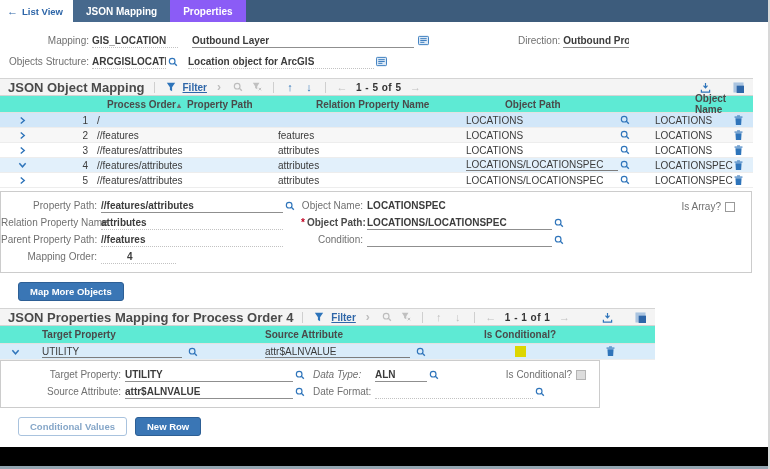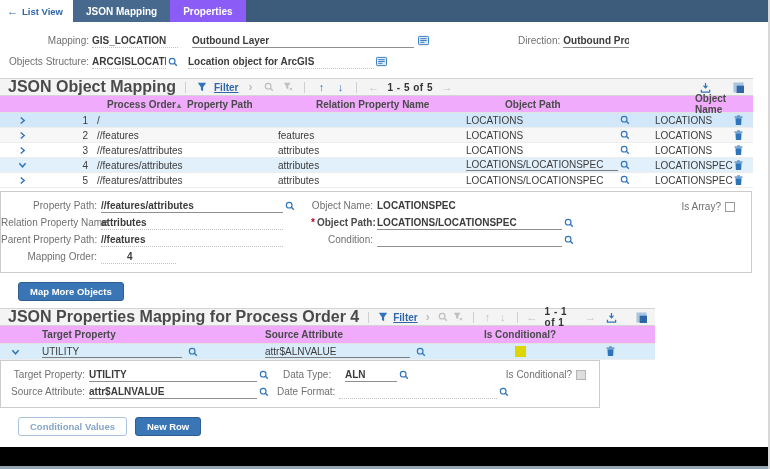--- a/index.html
+++ b/index.html
@@ -22,34 +22,34 @@
   .frow { display:flex; align-items:center; height:21px; }
   .lbl { color:#707070; }
   .val { font-weight:bold; color:#3c3c3c; }
   .fld { display:inline-block; height:14px; line-height:13px; border-bottom:1px solid #8f8f8f;
          white-space:nowrap; overflow:hidden; }
   .fld.dot { border-bottom:1px dotted #c2c2c2; }
 
   
   .tbar { height:18px; background:#f4f4f4; border-top:1px solid #d4d4d4; border-bottom:1px solid #d4d4d4;
           display:flex; align-items:center; padding:0 8px; gap:5px; }
-  .tbar-title { font-weight:bold; color:#4a4a4a; font-size:16px; white-space:nowrap; }
+  .tbar-title { font-weight:bold; color:#4a4a4a; font-size:13px; white-space:nowrap; }
   .vsep { width:1px; height:11px; background:#cfcfcf; margin:0 4px; }
   .tblink { color:#2e66a8; font-weight:bold; text-decoration:underline; cursor:pointer; }
   .tbi { display:inline-flex; align-items:center; justify-content:center; width:14px; cursor:pointer; }
   .arrow-b { color:#2e74ba; font-weight:bold; font-size:11px; }
   .arrow-g { color:#c0c0c0; font-weight:bold; font-size:11px; }
   .chev-g { color:#bdbdbd; font-weight:bold; font-size:12px; line-height:10px; }
   .pag { font-weight:bold; color:#333; margin:0 2px; letter-spacing:.5px; }
   .spacer { flex:1; }
 
   
   .tbl1 { width:753px; }
   .tbl2 { width:655px; }
-  .thead { display:flex; align-items:center; height:17px; background:#f0abfc;
+  .thead { display:flex; align-items:center; height:17px; background:#5eead4;
            border-bottom:1px solid #e2e2e2; font-weight:bold; color:#4a4a4a; }
   .trow { display:flex; align-items:center; height:15px; border-bottom:1px solid #ededed; cursor:pointer; }
   .trow.alt { background:#f7f7f7; }
   .trow.sel { background:#d2e7f9; }
   .trow.exp { background:#e2f0fb; }
   .sortarrow { color:#6a6a6a; font-size:8px; margin-left:1px; }
 
   
   .h-ord { width:185px; text-align:right; padding-right:4px; }
   .h-path { width:98px; padding-left:2px; }
@@ -75,22 +75,22 @@
   .c2-exp { width:30px; display:flex; justify-content:center; }
   .c2-target { width:207px; padding-left:12px; display:flex; align-items:center; gap:4px; }
   .c2-gap { width:28px; }
   .c2-source { width:185px; display:flex; align-items:center; gap:4px; }
   .c2-cond { width:140px; display:flex; justify-content:center; }
   .c2-del { width:40px; display:flex; justify-content:center; }
   .cond-ind { width:11px; height:11px; background:#ddd600; }
 
   
   .detail { border:1px solid #ccc; background:#fff; position:relative; padding:5px 0 7px 0; }
-  .detail1 { width:752px; display:flex;gap:10px; }
-  .detail2 { width:600px; }
+  .detail1 { width:752px; display:flex; }
+  .detail2 { width:600px;padding-left:36px; }
   .drow { display:flex; align-items:center; height:17px; }
   .dlbl { color:#707070; text-align:right; padding-right:4px; white-space:nowrap; }
   .req { font-weight:bold; color:#4a4a4a; }
   .req .ast { color:#c00020; }
   .d-left { width:300px; }
   .d-right { width:300px; }
   .isarray { position:absolute; right:16px; top:9px; display:flex; align-items:center; gap:4px; color:#707070; }
   .cb { width:10px; height:10px; border:1px solid #9a9a9a; background:#fff; display:inline-block; cursor:pointer; }
   .cb.disabled { background:#ddd; border-color:#b5b5b5; }
 
@@ -521,21 +521,21 @@
     <div class="detail detail2">
       <div class="drow">
         <span class="dlbl" style="width:88px;">Target Property:</span>
         <span class="fld val" style="width:168px;">UTILITY</span>
         <span class="tbi">
             <svg class="mg" viewBox="0 0 12 12">
               <circle cx="5" cy="5" r="3.4"></circle>
               <path d="M7.6 7.6 10.6 10.6"></path>
             </svg>
           </span>
-        <span class="lbl" style="width:62px; margin-left:12px;">Data Type:</span>
+        <span class="lbl" style="width:62px; margin-left:6px;font-style:italic;">Data Type:</span>
         <span class="fld val" style="width:52px;">ALN</span>
         <span class="tbi">
             <svg class="mg" viewBox="0 0 12 12">
               <circle cx="5" cy="5" r="3.4"></circle>
               <path d="M7.6 7.6 10.6 10.6"></path>
             </svg>
           </span>
         <span class="spacer"></span>
         <span class="lbl">Is Conditional?</span>
         <span class="cb disabled" style="margin:0 13px 0 4px;"></span>

